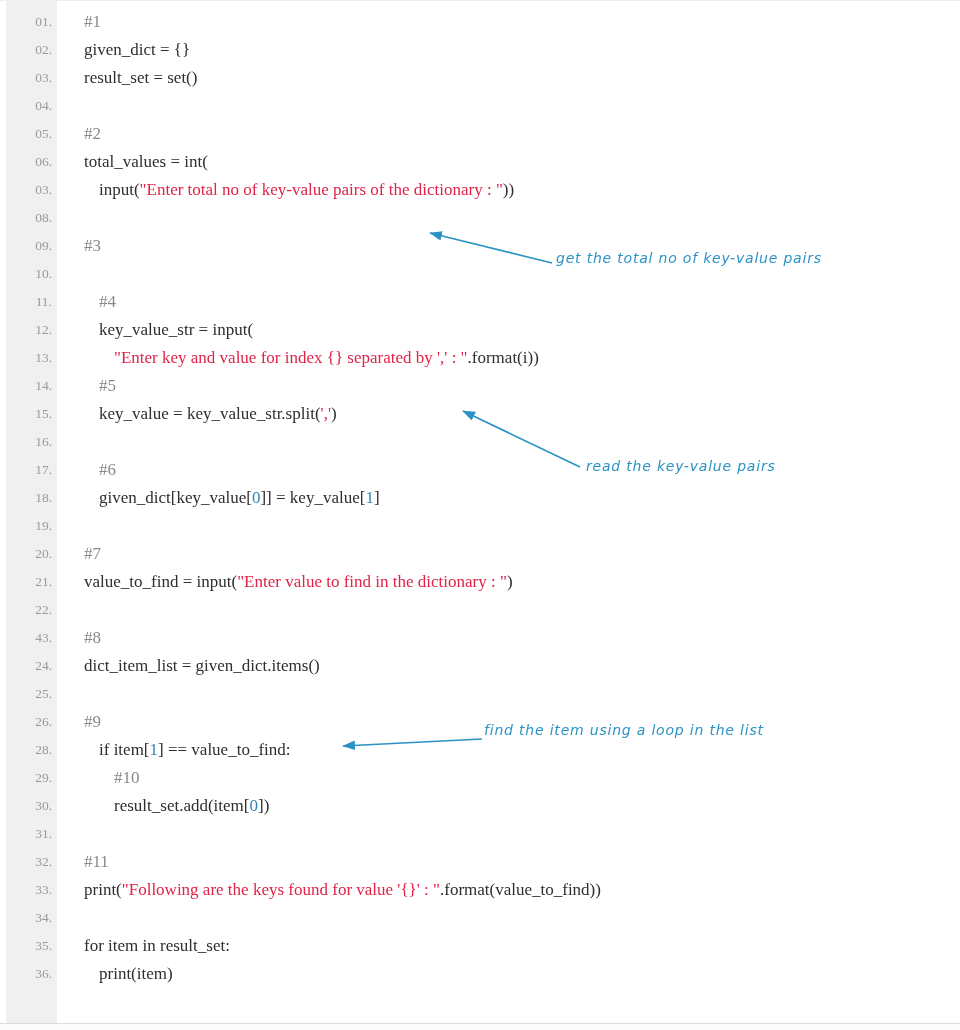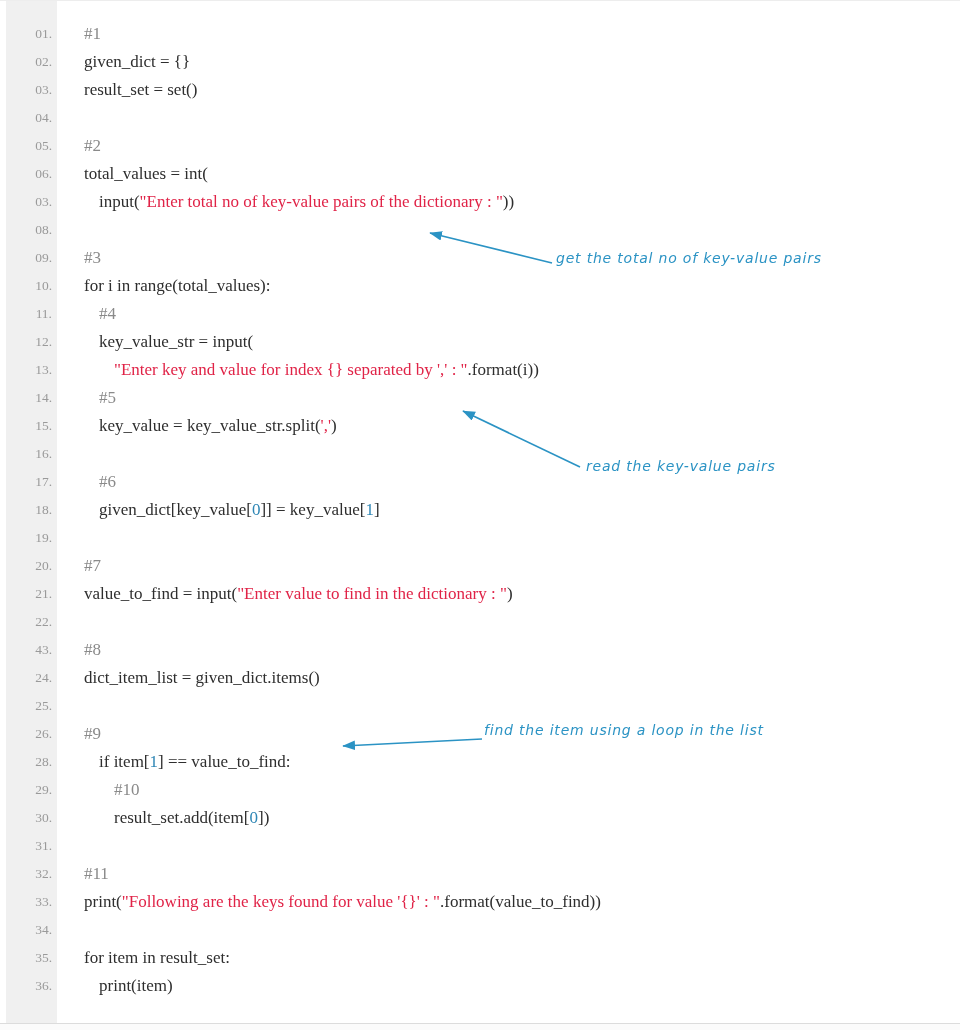--- a/index.html
+++ b/index.html
@@ -15,21 +15,21 @@
   .page{
     position:relative;
     width:960px;height:1030px;
     overflow:hidden;
     border-top:1px solid #ededed;
     box-sizing:border-box;
     background:linear-gradient(to right,#ffffff 0px,#ffffff 6px,var(--gutter) 6px,var(--gutter) 57px,#ffffff 57px);
     font-family:"Liberation Serif","DejaVu Serif",serif;
   }
   .code-area{
-    position:absolute;left:0;top:12px;right:0;
+    position:absolute;left:0;top:0;right:0;
     padding-top:7px;
   }
   .line{
     display:flex;
     height:28px;
     align-items:center;
   }
   .ln{
     width:57px;
     box-sizing:border-box;
@@ -111,21 +111,20 @@
       <div class="line">
         <span class="ln">08.</span>
         <span class="src ind0"></span>
       </div>
       <div class="line">
         <span class="ln">09.</span>
         <span class="src ind0"><span class="seg-c">#3</span></span>
       </div>
       <div class="line">
         <span class="ln">10.</span>
-        <span class="src ind0"><span class="seg-k">for i in range(total_values):</span></span>
       </div>
       <div class="line">
         <span class="ln">11.</span>
         <span class="src ind1"><span class="seg-c">#4</span></span>
       </div>
       <div class="line">
         <span class="ln">12.</span>
         <span class="src ind1"><span class="seg-k">key_value_str = input(</span></span>
       </div>
       <div class="line">

